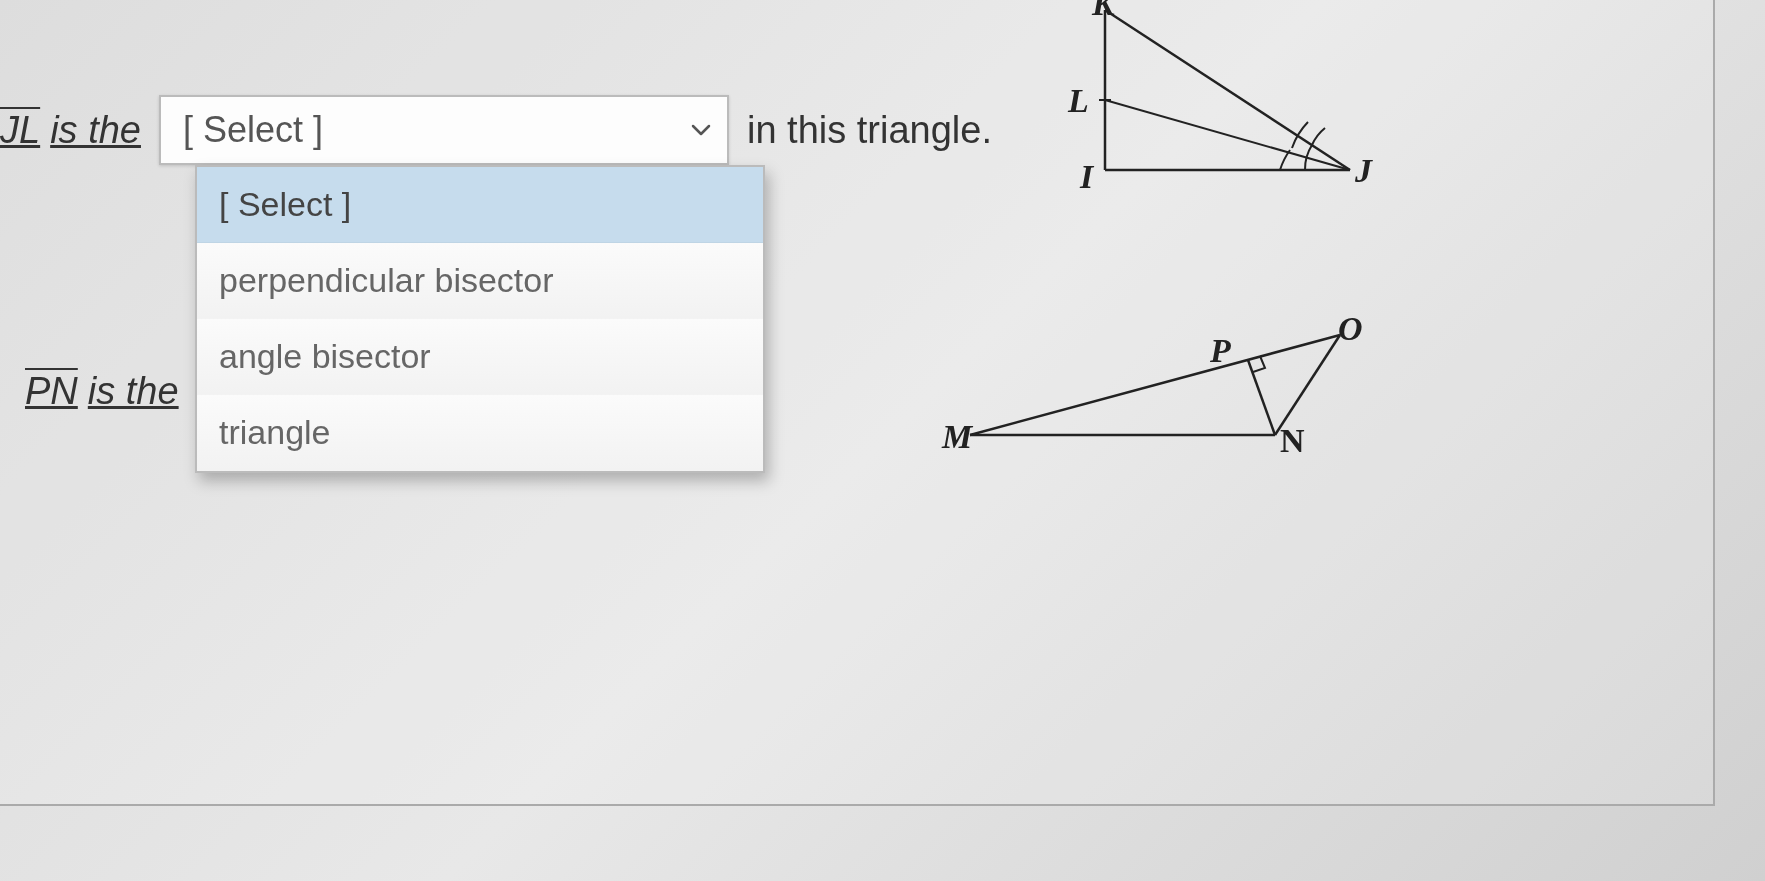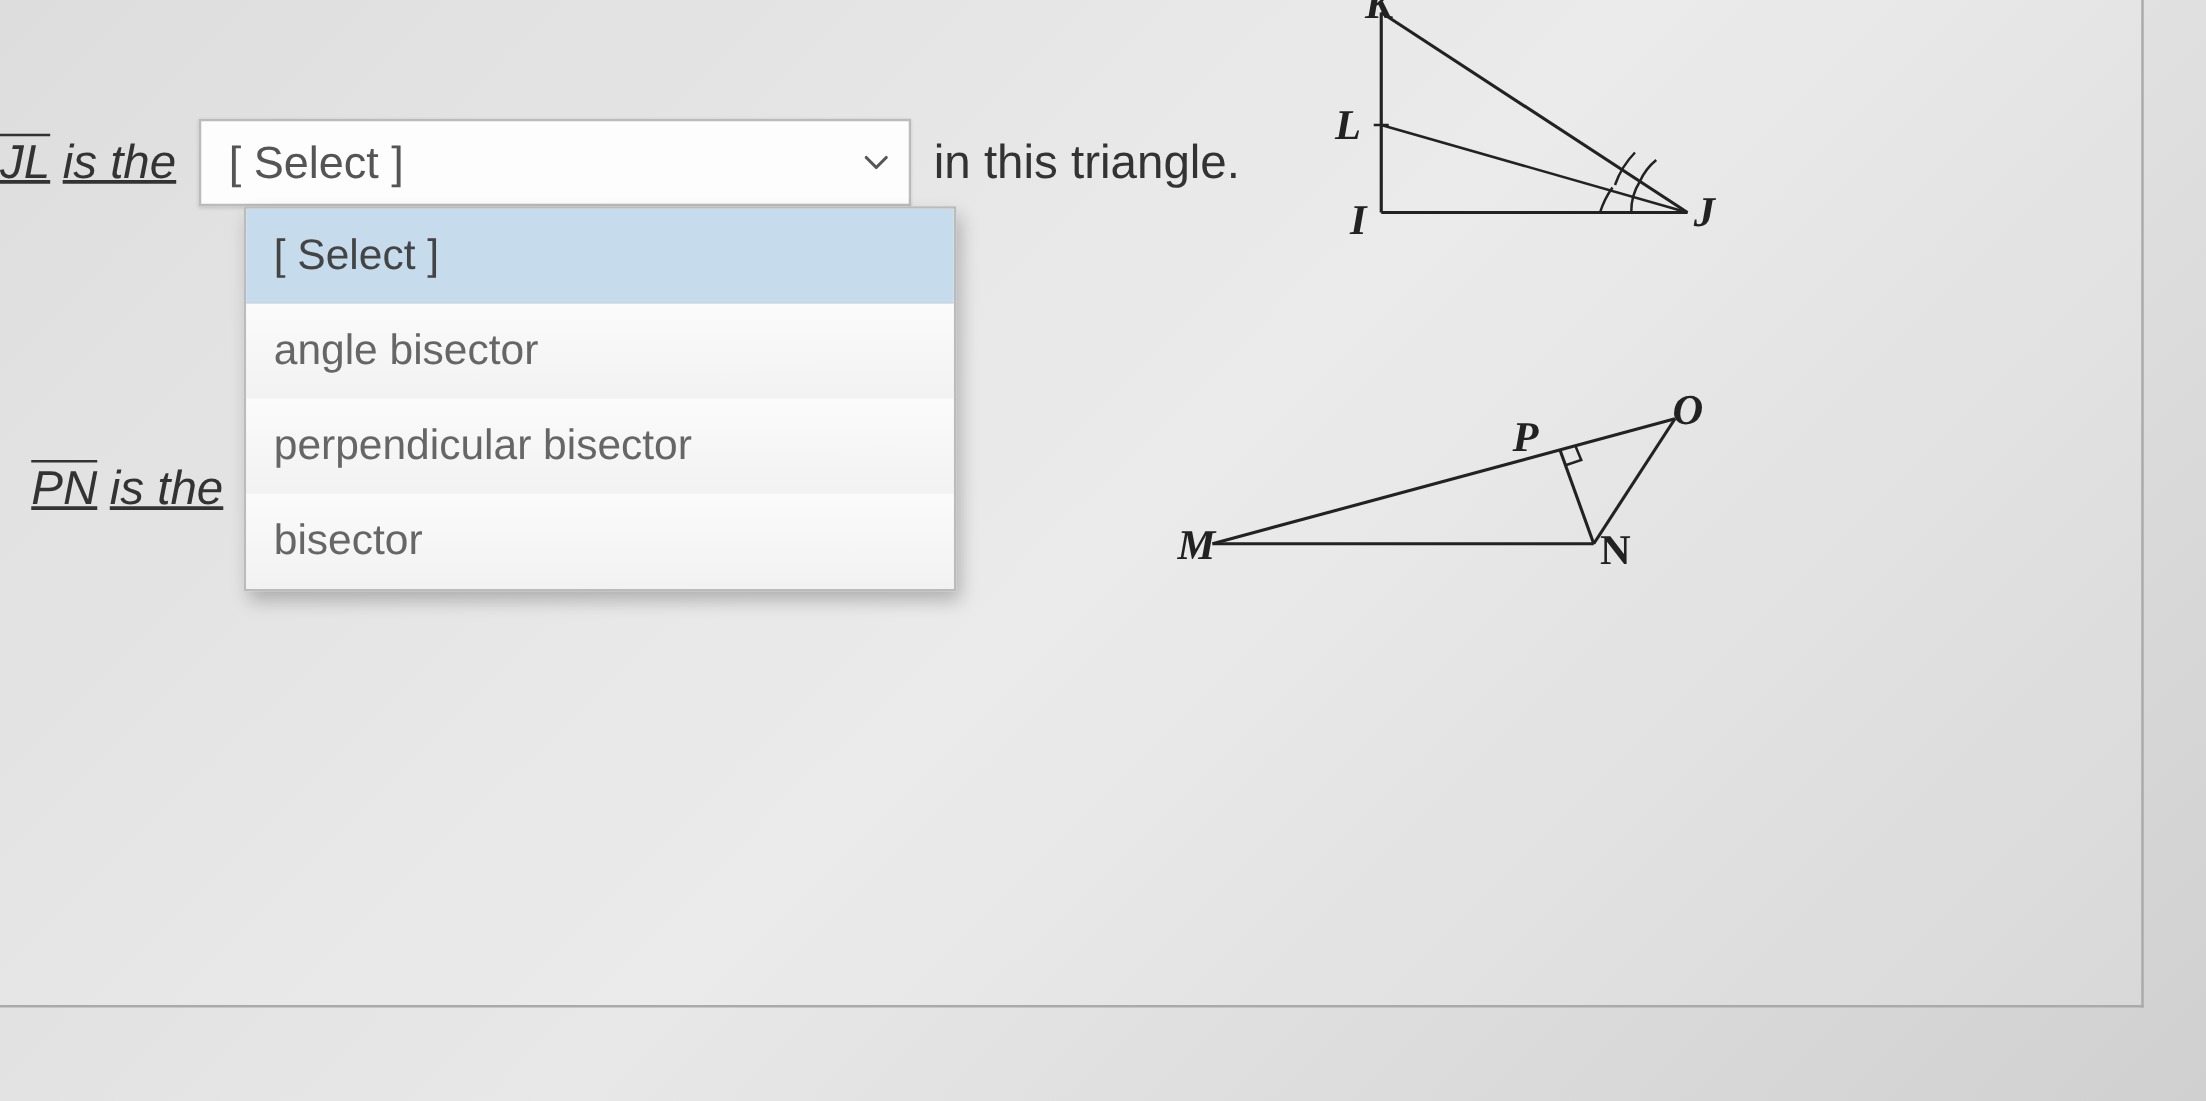--- a/index.html
+++ b/index.html
@@ -148,23 +148,23 @@
         <svg width="20" height="14" viewBox="0 0 20 14" style="position:static;">
           <path d="M2 3 L10 11 L18 3" stroke="#555" stroke-width="2.5" fill="none" stroke-linecap="round" stroke-linejoin="round"></path>
         </svg>
       </span>
     </div>
     <span class="suffix">in this triangle.</span>
   </div>
 
   <div class="dropdown">
     <div class="dropdown-option highlighted">[ Select ]</div>
+    <div class="dropdown-option">perpendicular bisector</div>
     <div class="dropdown-option">angle bisector</div>
-    <div class="dropdown-option">perpendicular bisector</div>
-    <div class="dropdown-option">bisector</div>
+    <div class="dropdown-option">triangle</div>
   </div>
 
   <div class="row row-2">
     <span class="prefix">
       <span class="overline">PN</span>
       <span>is the</span>
     </span>
   </div>
 
   <div class="triangle-area-1">

